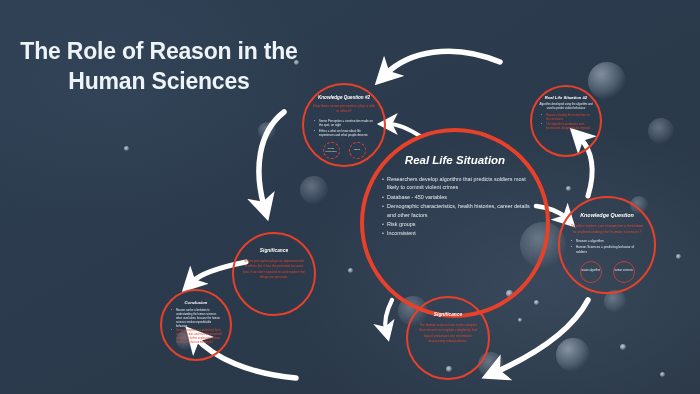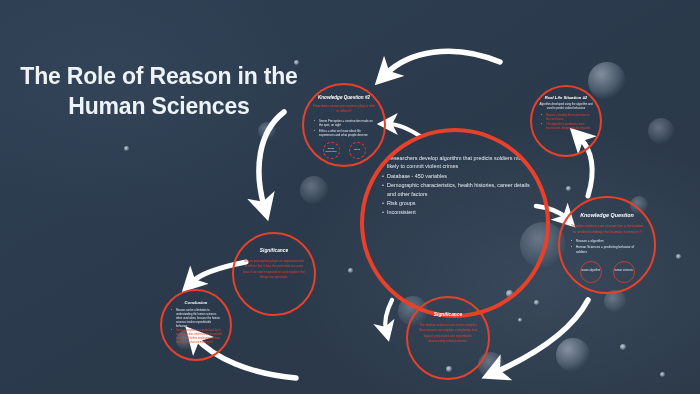--- a/index.html
+++ b/index.html
@@ -31,21 +31,21 @@
     background: radial-gradient(circle at 40% 36%, rgba(226,236,246,0.30) 0%, rgba(196,212,228,0.12) 52%, rgba(170,190,210,0.0) 76%);
   }
   .bokeh.tiny {
     background: radial-gradient(circle at 40% 38%, rgba(236,244,252,0.80) 0%, rgba(210,224,238,0.38) 55%, rgba(180,200,218,0.0) 80%);
   }
 
   
   #title {
     position: absolute;
     left: 14px;
-    top: 62px;
+    top: 37px;
     width: 290px;
     text-align: center;
     color: #eef3f7;
     font-size: 23px;
     font-weight: bold;
     line-height: 1.30;
     letter-spacing: -0.2px;
   }
 
   
@@ -246,20 +246,21 @@
 
       <path d="M296,378 C250,374 214,358 196,338" stroke-width="5.5"></path>
 
       <path d="M588,300 C572,330 536,354 496,372" stroke-width="5.5"></path>
 
       <path d="M392,300 C386,312 384,322 386,330" stroke-width="4.2"></path>
     </g>
   </svg>
 
   <div class="node" id="node-rls">
+    <div class="n-title">Real Life Situation</div>
     <div class="n-body">
       <ul>
         <li>Researchers develop algorithm that predicts soldiers most likely to commit violent crimes</li>
         <li>Database - 450 variables</li>
         <li>Demographic characteristics, health histories, career details and other factors</li>
         <li>Risk groups</li>
         <li>Inconsistent</li>
       </ul>
     </div>
   </div>

